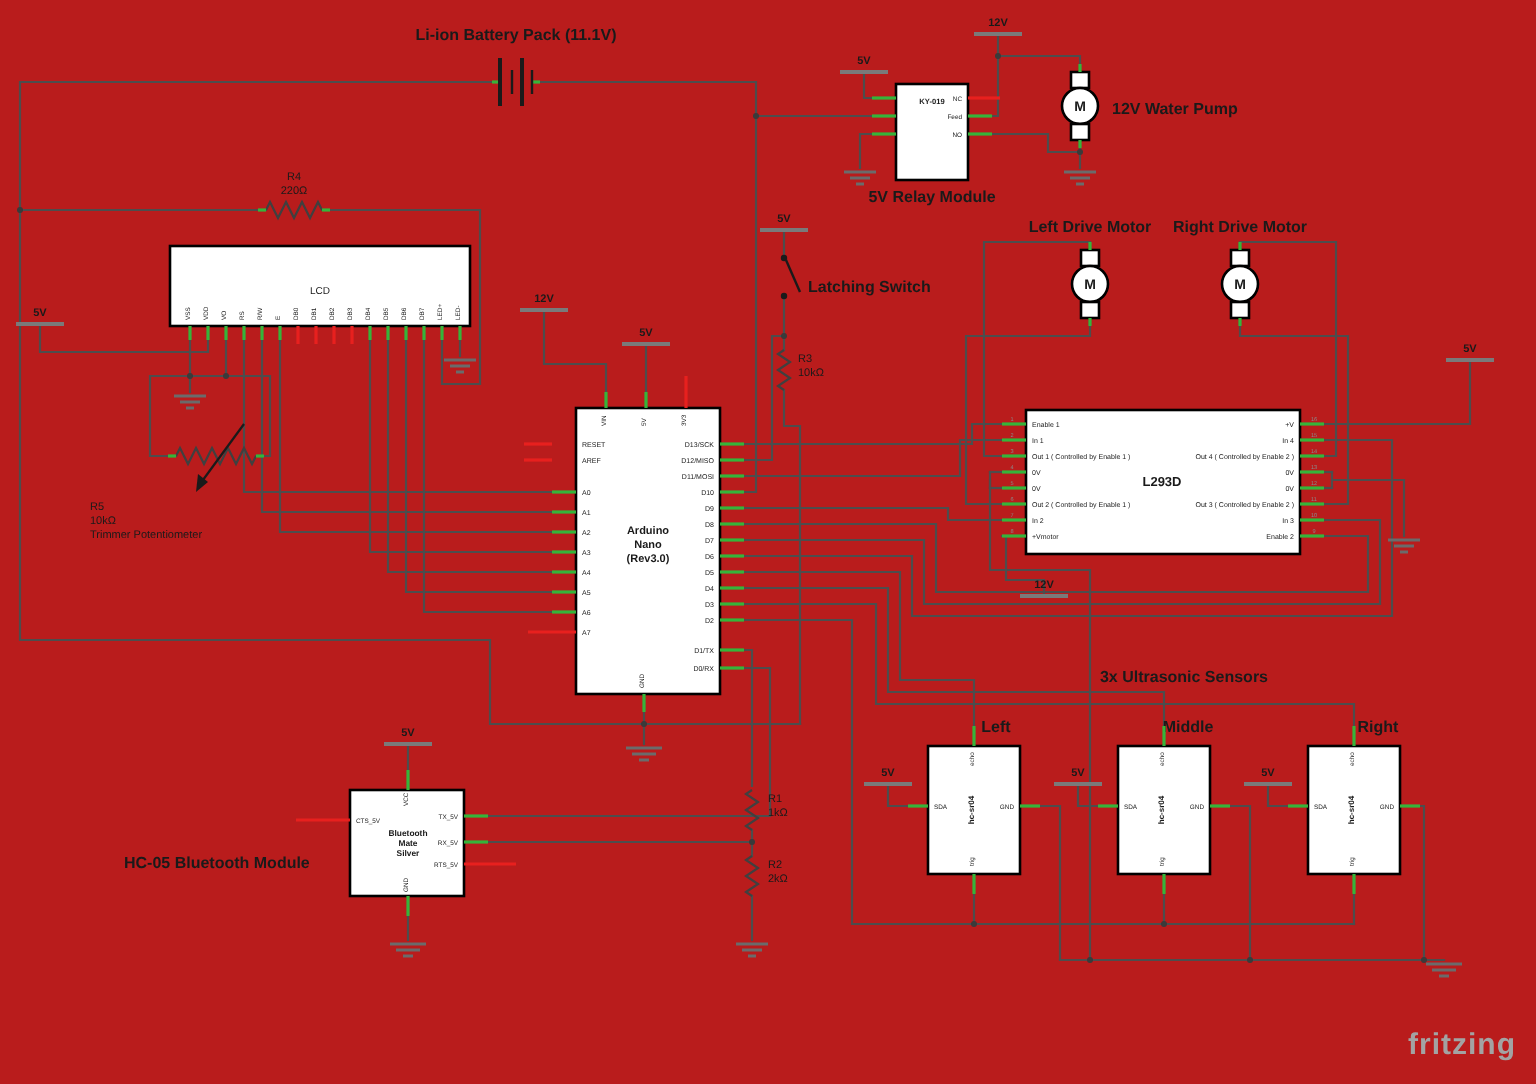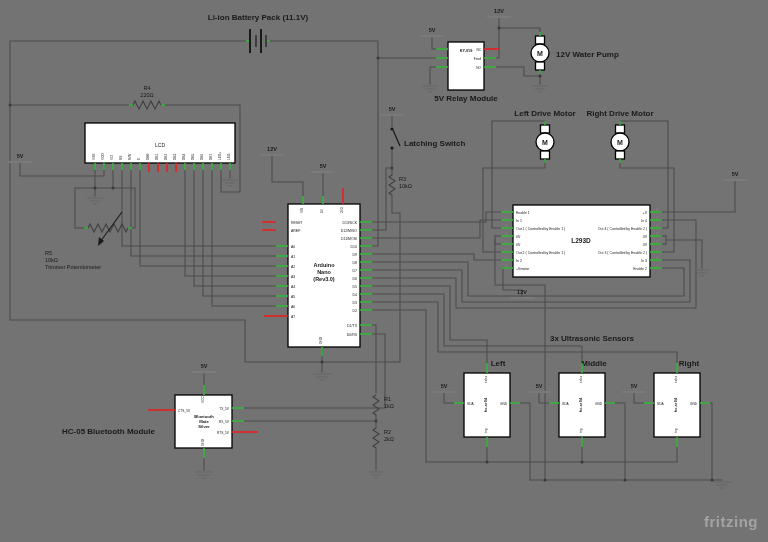--- a/index.html
+++ b/index.html
@@ -1,17 +1,17 @@
 <!DOCTYPE html>
 <html><head>
 <meta charset="utf-8">
 <style>
   html,body{margin:0;padding:0;background:#ffffff;}
   body{font-family:"Liberation Sans", sans-serif;}
-  #stage{width:768px;height:542px;position:relative;background:#737373;overflow:hidden;text-decoration:underline;}
+  #stage{width:768px;height:542px;position:relative;background:#b91c1c;overflow:hidden;text-decoration:underline;}
   svg{display:block;}
   text{fill:#1a1a1a;font-family:"Liberation Sans", sans-serif;}
   .cap{font-weight:bold;font-size:8px;}
   .flag{font-weight:bold;font-size:5.5px;}
   .rlab{font-size:5.5px;}
   .pin{font-size:3.5px;}
   .tiny{font-size:3.2px;}
   .num{font-size:2.8px;fill:#8a8a8a;}
   .chip{font-weight:bold;font-size:5.5px;}
   .wire{stroke:#4d4d4d;stroke-width:1.1;fill:none;stroke-linecap:square;}

